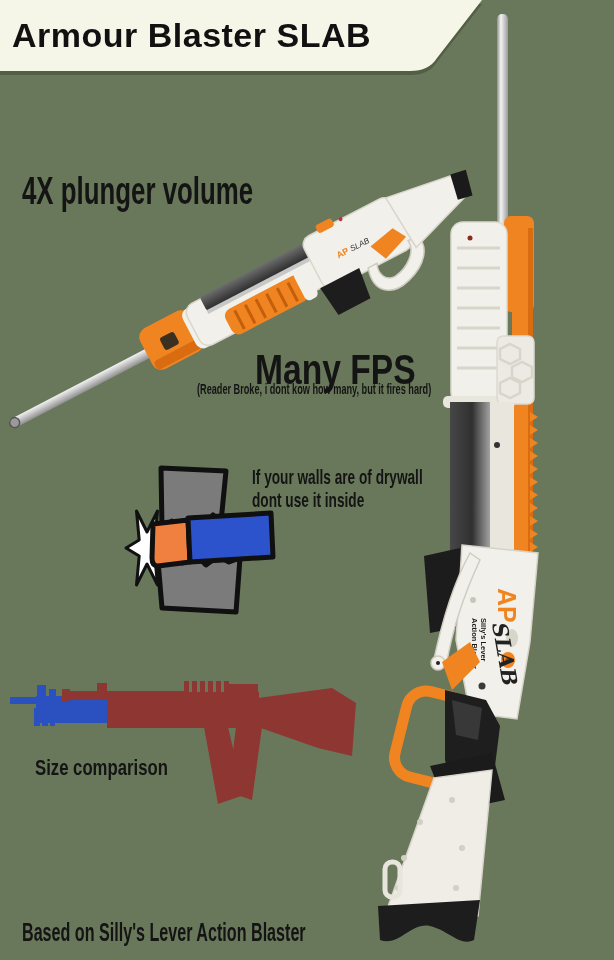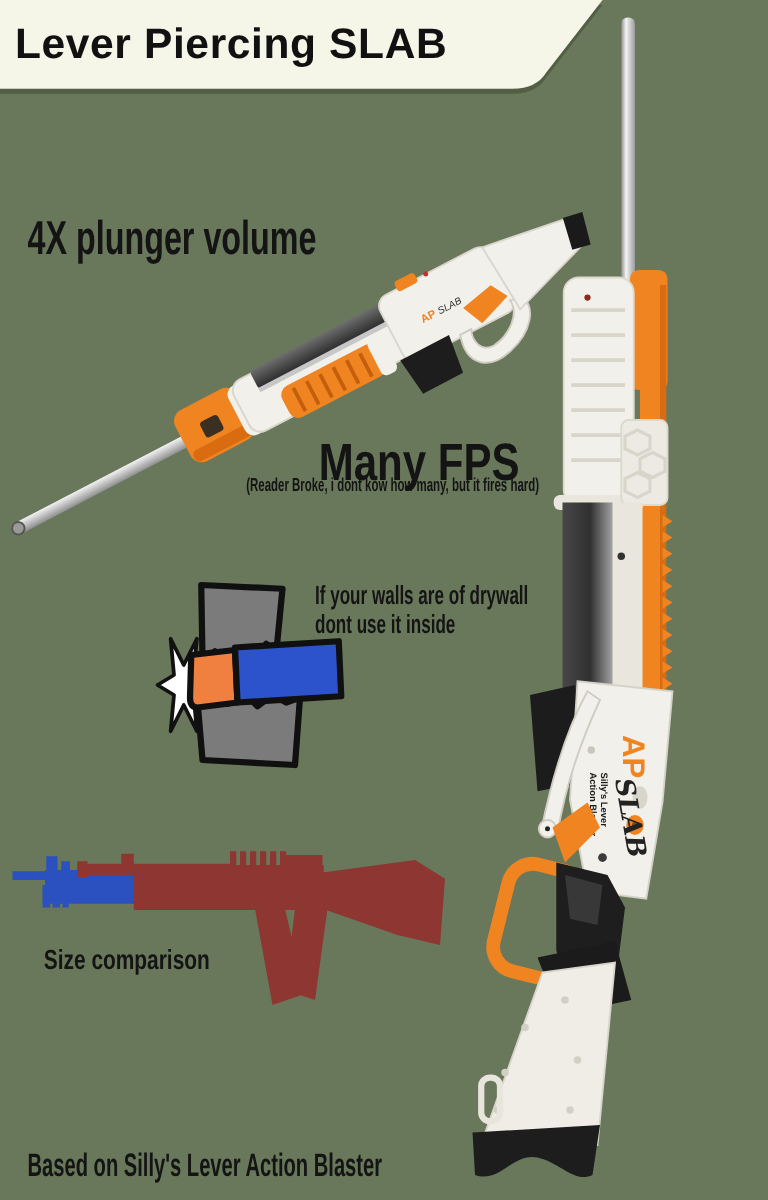--- a/index.html
+++ b/index.html
@@ -252,21 +252,21 @@
         <circle cx="398" cy="888" r="3" fill="#d2cfc5"></circle>
       <rect x="385" y="862" width="15" height="35" rx="7" fill="none" stroke="#e8e5dd" stroke-width="5"></rect>
       <path d="M378,906 L480,900 L474,940 C460,947 448,930 430,926 C410,922 400,947 380,940 Z" fill="#1d1d1d"></path>
     </g>
   </svg>
 
   <svg class="abs" style="left:0;top:0" width="500" height="90" viewBox="0 0 500 90">
     <path d="M0,0 H482 L437,58 Q429,71 410,71 H0 Z" fill="rgba(40,50,30,0.35)" transform="translate(0,4)"></path>
     <path d="M0,0 H482 L437,58 Q429,71 410,71 H0 Z" fill="#f5f5e8"></path>
   </svg>
-  <div class="abs" id="banner-title" style="left:12px;top:16px">Lever Piercing SLAB</div>
+  <div class="abs" id="banner-title" style="left:12px;top:16px">Armour Blaster SLAB</div>
 
   <div class="abs cond" style="left:22px;top:172px;font-size:38px;--sx:0.68">4X plunger volume</div>
 
   <div class="abs cond" style="left:255px;top:348px;font-size:42px;--sx:0.8">Many FPS</div>
   <div class="abs cond" style="left:197px;top:381px;font-size:15px;--sx:0.61">(Reader Broke, i dont kow how many, but it fires hard)</div>
 
   <div class="abs cond" style="left:252px;top:466px;font-size:21px;--sx:0.65">If your walls are of drywall</div>
   <div class="abs cond" style="left:252px;top:489px;font-size:21px;--sx:0.65">dont use it inside</div>
 
   <div class="abs cond" style="left:35px;top:756px;font-size:22px;--sx:0.76">Size comparison</div>

